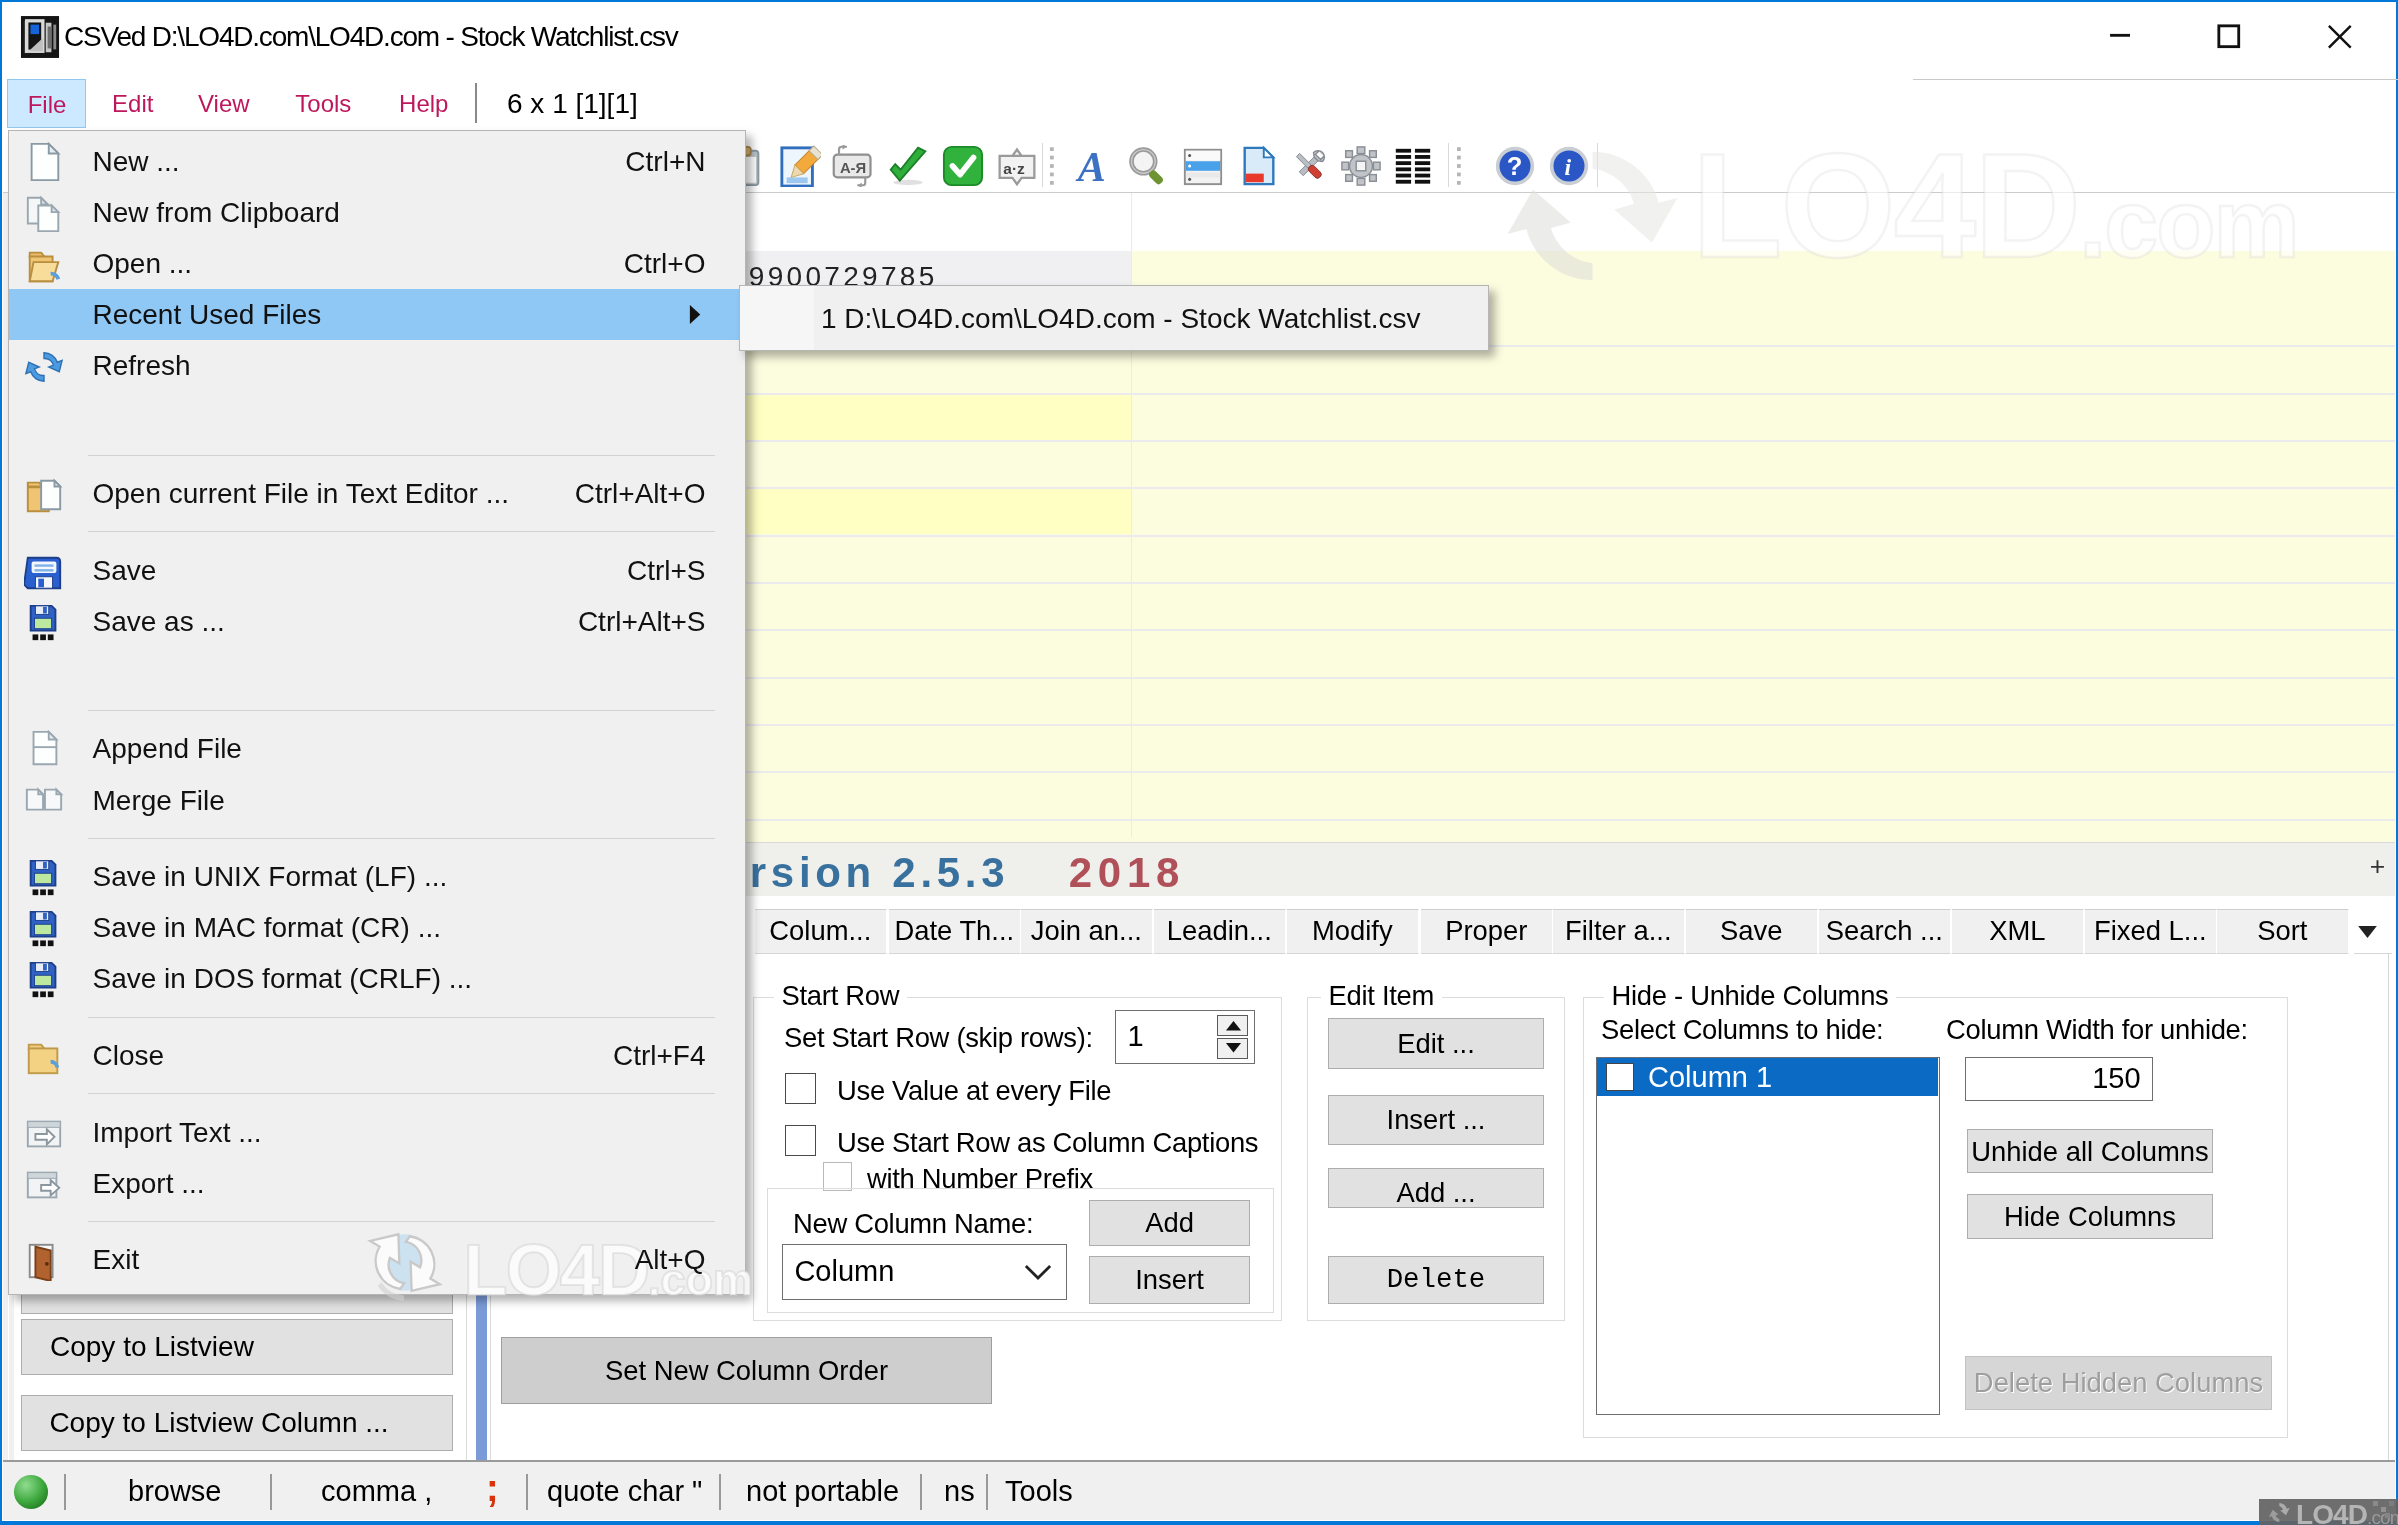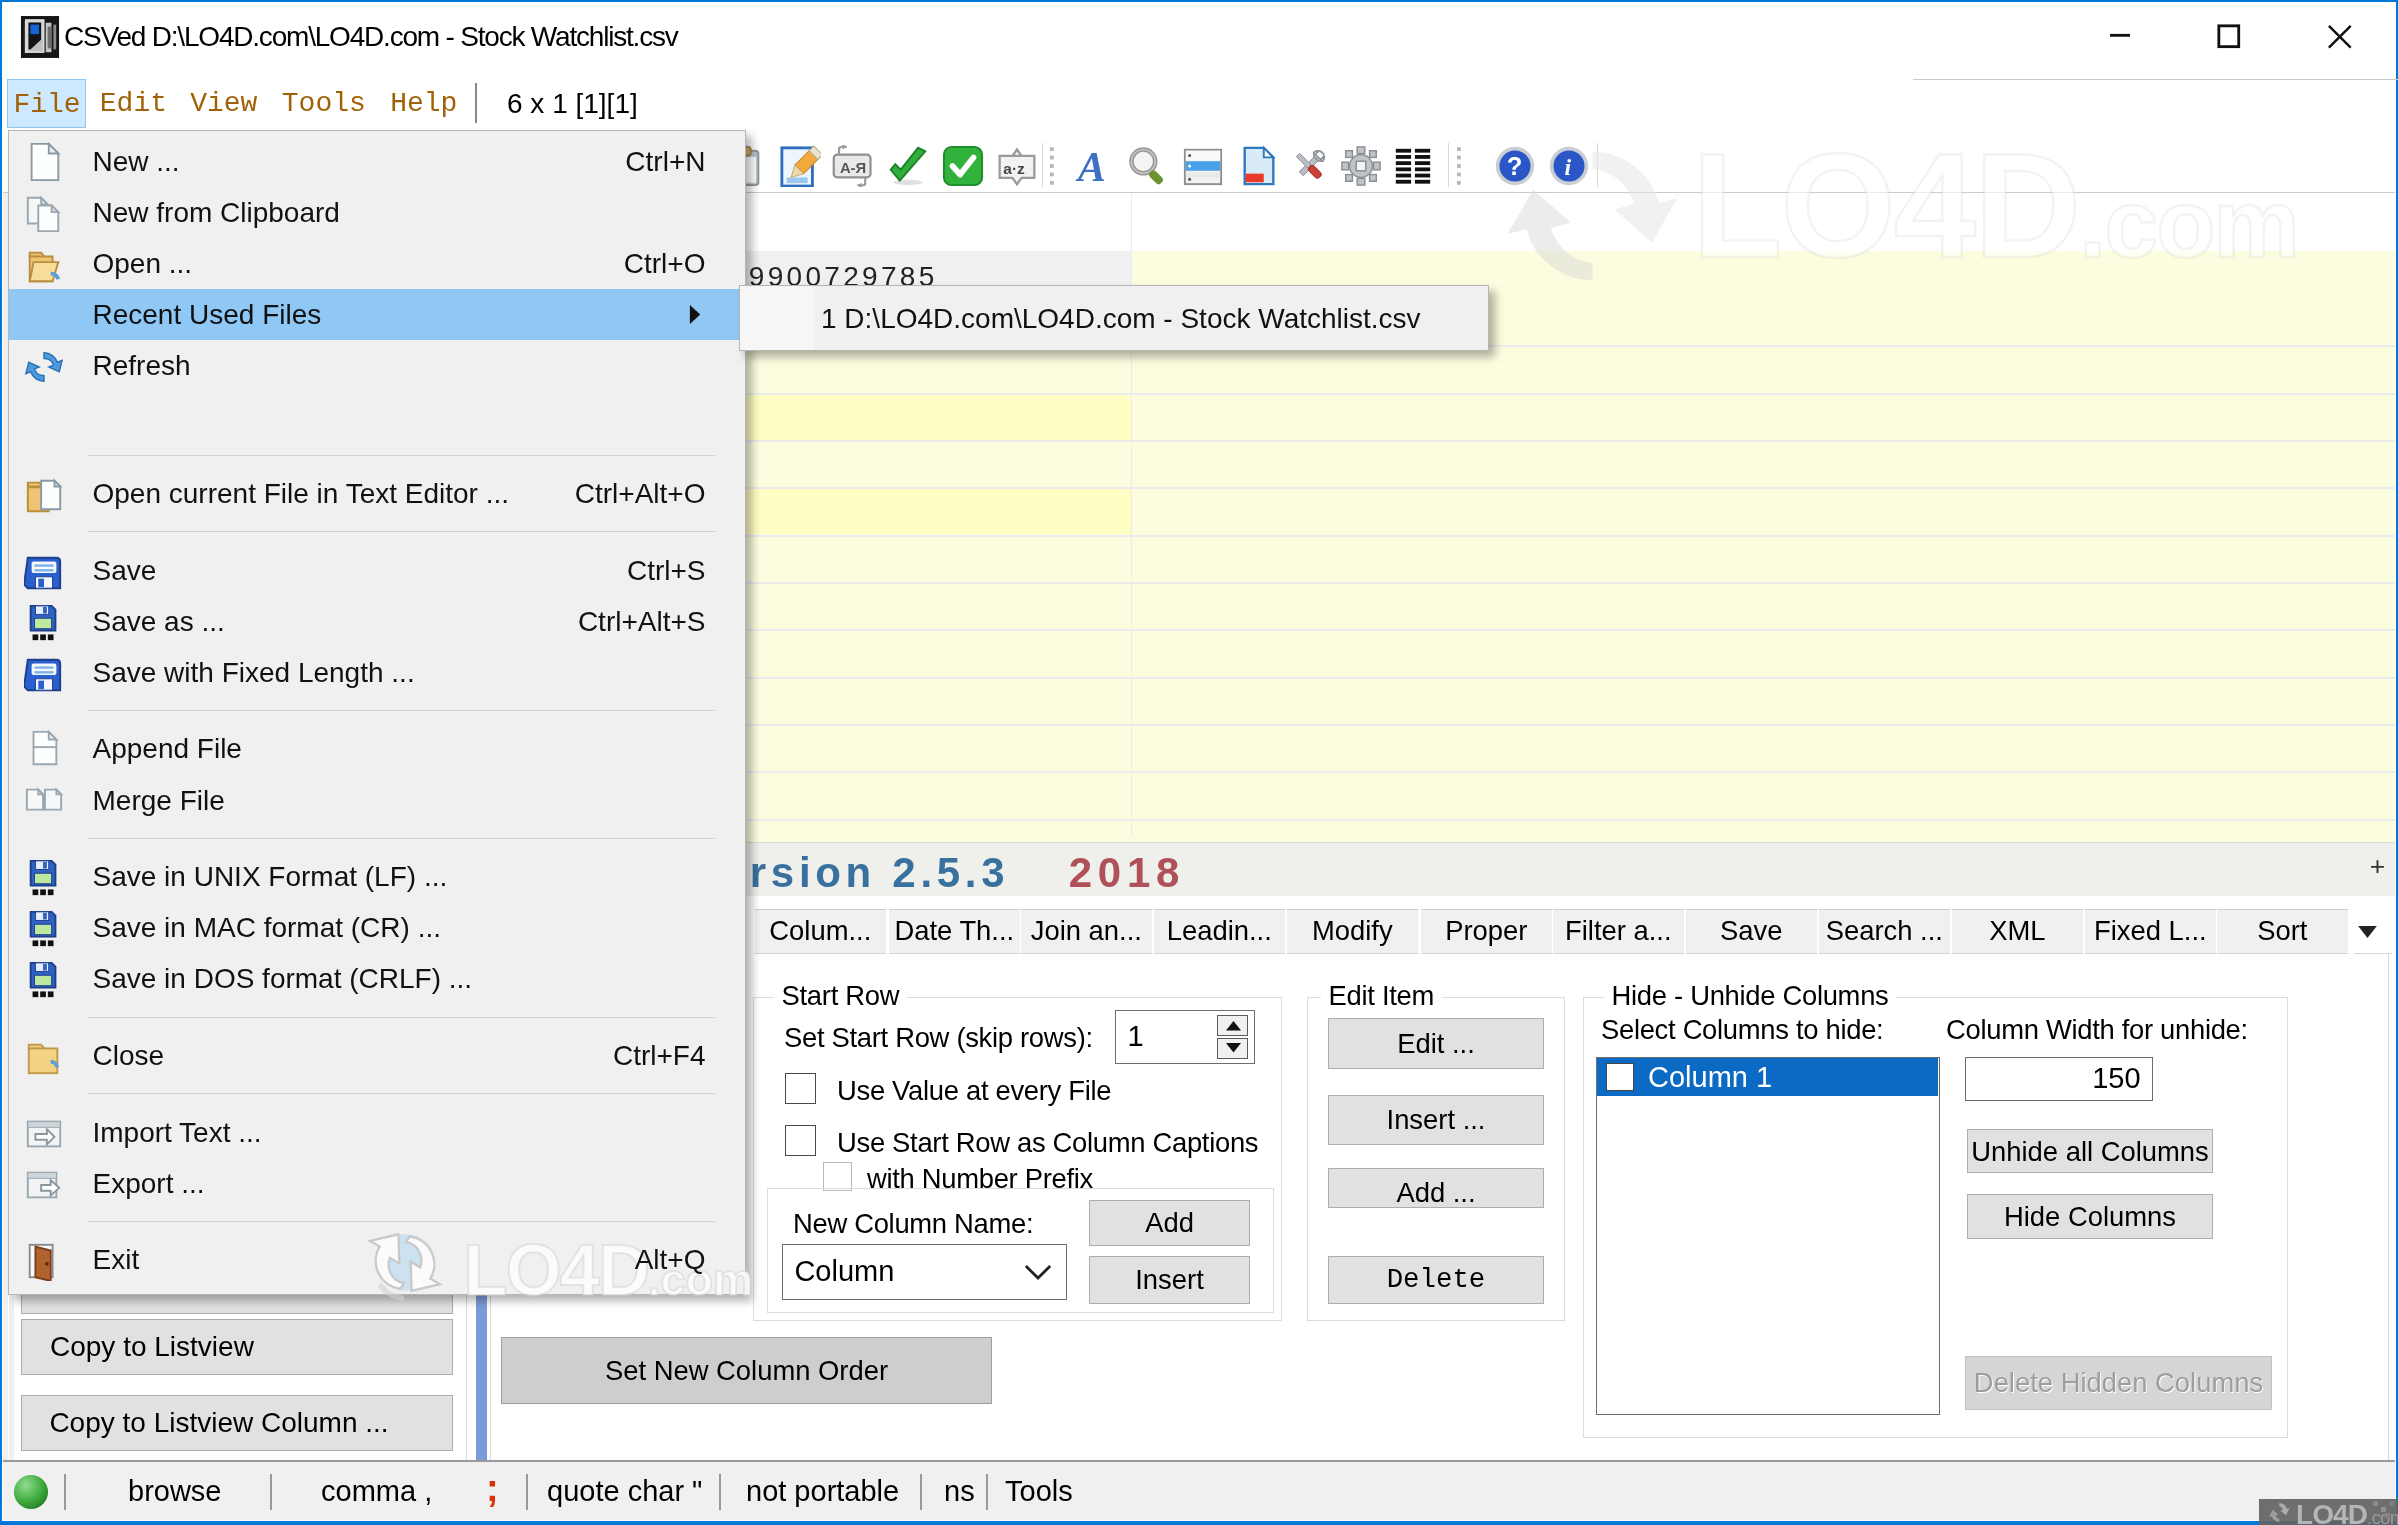--- a/index.html
+++ b/index.html
@@ -2,21 +2,21 @@
 <html style="font-size:15px"><head>
 <meta charset="utf-8">
 <style>
 * { margin:0; padding:0; box-sizing:border-box; }
 html,body { width:2398px; height:1526px; overflow:hidden; }
 body { font-family:"Liberation Sans", sans-serif; position:relative; background:#fff; }
 .abs { position:absolute; }
 #win { position:absolute; left:0; top:0; width:2398px; height:1526px; background:#fff;
   border-left:2.8px solid #0078d7; border-right:2.8px solid #0078d7; border-top:2.8px solid #0078d7; border-bottom:5.7px solid #0078d7; }
 #title-text { position:absolute; left:64px; top:21px; font-size:28px; color:#000; white-space:nowrap; letter-spacing:-1.2px; }
-#menubar { position:absolute; left:2.8px; top:79px; width:2392px; height:49px; background:#fff; font-size:28px; color:#a16207;font-family:Liberation Mono, monospace; }
+#menubar { position:absolute; left:2.8px; top:79px; width:2392px; height:49px; background:#fff; font-size:24px; color:#be185d; }
 .mitem { position:absolute; top:0px; height:49px; line-height:49px; text-align:center; }
 #toolbar { position:absolute; left:2.8px; top:139px; width:2392px; height:54px; background:#fff; border-bottom:0.9px solid #cccccc; }
 .ticon { position:absolute; top:5.7px; width:42px; height:42px; }
 .tsep { position:absolute; top:3.8px; width:0.9px; height:44px; background:#d9d9d9; }
 .tdots { position:absolute; top:5.7px; width:4.7px; height:42px; }
 #grid { position:absolute; left:2.8px; top:193px; width:2392px; height:649px; background:#fcfcdf; overflow:hidden; }
 .gridline { position:absolute; background:#ebebee; }
 #verband { position:absolute; left:2.8px; top:842px; width:2392px; height:54px; background:#efefec; border-top:0.9px solid #d9d9d9; }
 #tabbar { position:absolute; left:2.8px; top:909px; width:2392px; height:45px; background:#fff; }
 .tab { position:absolute; top:0px; height:45px; background:#f0f0f0; border-right:1.9px solid #fff; border-top:0.9px solid #cfcfcf; border-bottom:1.9px solid #d6d6d6; font-size:27.4px; color:#000; text-align:center; line-height:42px; white-space:nowrap; overflow:hidden; }
@@ -404,31 +404,20 @@
 <rect x="12" y="3" width="14" height="9" fill="#e8eef8" stroke="#1d3f8a" stroke-width="1"></rect>
 <rect x="20" y="4" width="4" height="7" fill="#2f62c4"></rect>
 <rect x="11" y="16" width="18" height="11" fill="#bde8a0" stroke="#1d3f8a" stroke-width="1"></rect>
 <rect x="9" y="33" width="6" height="6" fill="#111"></rect>
         <rect x="17" y="33" width="6" height="6" fill="#111"></rect>
         <rect x="25" y="33" width="6" height="6" fill="#111"></rect>
       </svg>
       <span class="mtext">Save as ...</span>
       <span class="mshort">Ctrl+Alt+S</span>
     </div>
-    <div class="menurow" style="top:516px;">
-      <svg class="micon" width="40" height="40" viewBox="0 0 42 42">
-        <path d="M4 6 h30 q4 0 4 4 v28 h-34 l-4 -4 z" fill="#2a5fd0" stroke="#1d3f8a" stroke-width="2"></path>
-<rect x="8" y="10" width="26" height="12" rx="2" fill="#f4f8fd"></rect>
-<rect x="11" y="13" width="20" height="2.5" fill="#7fb2e8"></rect>
-        <rect x="11" y="18" width="20" height="2.5" fill="#7fb2e8"></rect>
-<rect x="12" y="26" width="18" height="12" fill="#f4f8fd" stroke="#1d3f8a" stroke-width="1"></rect>
-<rect x="15" y="28" width="6" height="9" fill="#2a5fd0"></rect>
-      </svg>
-      <span class="mtext">Save with Fixed Length ...</span>
-    </div>
     <div class="menusep" style="top:579px;"></div>
     <div class="menurow" style="top:592px;">
       <svg class="micon" width="40" height="40" viewBox="0 0 42 42">
         <path d="M10 2 h16 l8 8 v26 h-24 z" fill="#fdfefe" stroke="#9aa7b0" stroke-width="2"></path>
 <path d="M26 2 l8 8 h-8 z" fill="#e7eef2" stroke="#9aa7b0" stroke-width="2"></path>
 <path d="M10 18 h24" stroke="#9aa7b0" stroke-width="2"></path>
       </svg>
       <span class="mtext">Append File</span>
     </div>
     <div class="menurow" style="top:644px;">

